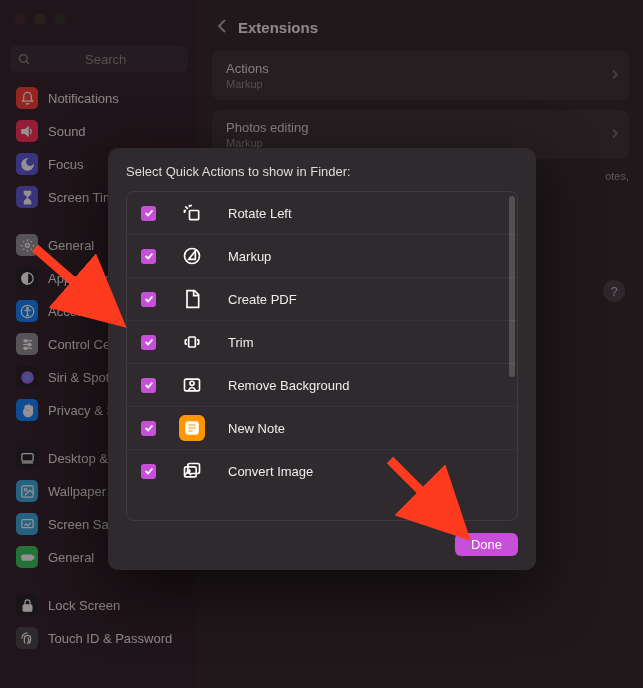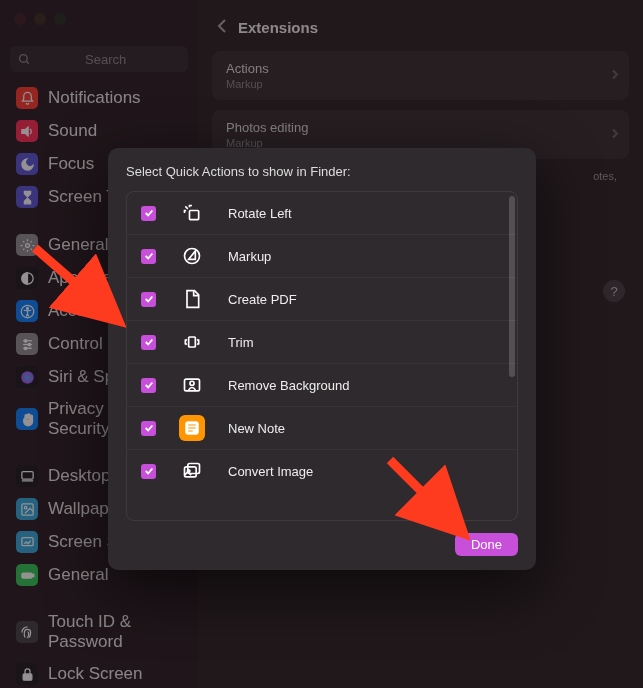--- a/index.html
+++ b/index.html
@@ -45,21 +45,21 @@
     gap: 48px;
   }
   .search svg { margin-right: 6px; }
   .side-item {
     display: flex; align-items: center;
     gap: 10px;
     padding: 5px 10px;
     margin: 1px 6px;
     border-radius: 6px;
     color: #e8e8e8;
-    font-size: 17px;
+    font-size: 13px;
   }
   .side-icon {
     width: 22px; height: 22px; border-radius: 5px;
     display: flex; align-items: center; justify-content: center;
     flex-shrink: 0;
   }
   .side-gap { height: 14px; }
   
   .main {
     flex: 1;
@@ -89,21 +89,21 @@
   }
   .help-badge {
     position: absolute; right: 18px; top: 280px;
     width: 22px; height: 22px; border-radius: 50%;
     background: rgba(255,255,255,0.12);
     color: #bbb;
     display: flex; align-items: center; justify-content: center;
     font-size: 13px;
   }
   .notes-peek {
-    position: absolute; right: 26px; top: 170px;
+    position: absolute; right: 14px; top: 170px;
     color: #999; font-size: 11px;
   }
   
   .dim {
     position: absolute; inset: 0;
     background: rgba(20,10,15,0.45);
     pointer-events: none;
   }
   
   .sheet {
@@ -335,35 +335,35 @@
           <div class="side-icon" style="background: rgb(52, 199, 89);">
             <svg width="15" height="15" viewBox="0 0 24 24" fill="none" stroke="#fff" stroke-width="2">
               <rect x="3" y="8" width="16" height="8" rx="2" fill="#fff"></rect>
               <rect x="20" y="10" width="2" height="4" fill="#fff"></rect>
             </svg>
           </div>
           <span>General</span>
         </div>
         <div class="side-gap"></div>
         <div class="side-item">
-          <div class="side-icon" style="background: rgb(66, 66, 69);">
-            <svg width="15" height="15" viewBox="0 0 24 24" fill="none" stroke="#fff" stroke-width="2">
-              <path d="M12 3a9 9 0 00-9 9M8 20a13 13 0 01-1-8M12 7a5 5 0 015 5c0 3-1 6-2 8M12 11c1 0 2 1 2 3 0 2-1 5-2 7M7 12a5 5 0 015-5"></path>
-            </svg>
-          </div>
-          <span>Touch ID &amp; Password</span>
-        </div>
-        <div class="side-item">
           <div class="side-icon" style="background: rgb(28, 28, 30);">
             <svg width="15" height="15" viewBox="0 0 24 24" fill="none" stroke="#fff" stroke-width="2">
               <rect x="5" y="11" width="14" height="10" rx="2" fill="#fff"></rect>
               <path d="M8 11V7a4 4 0 018 0v4"></path>
             </svg>
           </div>
           <span>Lock Screen</span>
+        </div>
+        <div class="side-item">
+          <div class="side-icon" style="background: rgb(66, 66, 69);">
+            <svg width="15" height="15" viewBox="0 0 24 24" fill="none" stroke="#fff" stroke-width="2">
+              <path d="M12 3a9 9 0 00-9 9M8 20a13 13 0 01-1-8M12 7a5 5 0 015 5c0 3-1 6-2 8M12 11c1 0 2 1 2 3 0 2-1 5-2 7M7 12a5 5 0 015-5"></path>
+            </svg>
+          </div>
+          <span>Touch ID &amp; Password</span>
         </div>
       </div>
   </div>
 
   <div class="main">
     <div class="main-header">
       <span class="back-chevron">
         <svg width="12" height="16" viewBox="0 0 12 16" fill="none" stroke="#aaa" stroke-width="2">
             <polyline points="9,2 3,8 9,14"></polyline>
           </svg>

